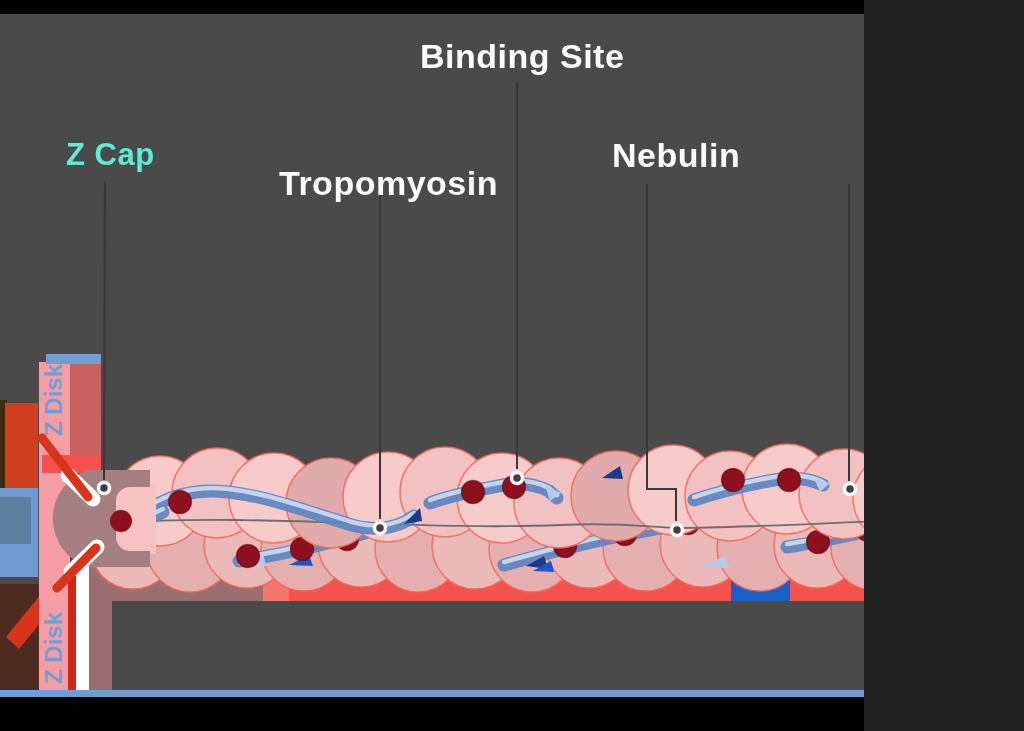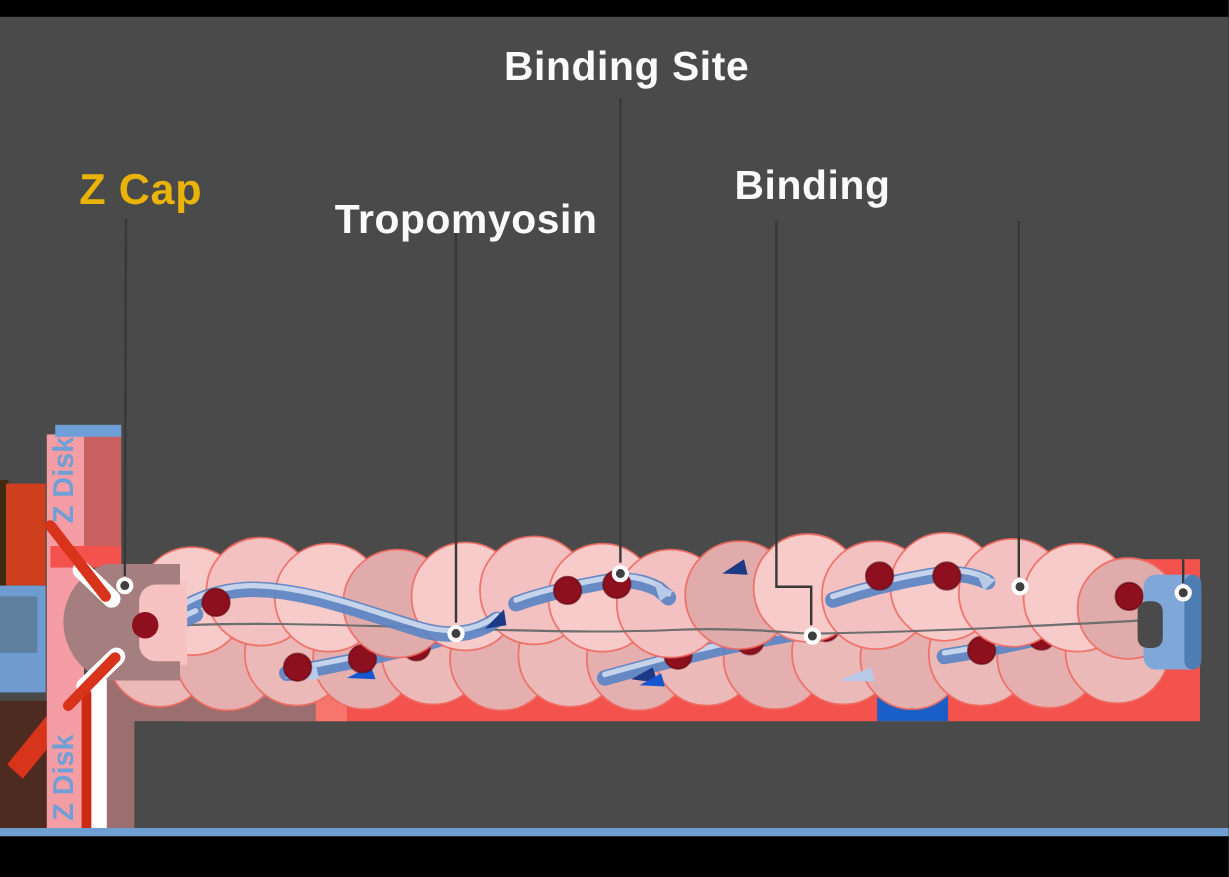--- a/index.html
+++ b/index.html
@@ -1,16 +1,16 @@
 <!DOCTYPE html>
 <html><head>
 <meta charset="utf-8">
 <style>
   html,body{margin:0;padding:0;background:#222;}
-  #stage{position:relative;width:1024px;height:731px;overflow:hidden;background:#4a4a4a;
+  #stage{position:relative;width:864px;height:731px;overflow:hidden;background:#4a4a4a;
          font-family:"Liberation Sans", sans-serif;}
   #diagram{position:absolute;left:0;top:0;}
   .letterbox{position:absolute;left:0;width:100%;background:#000;z-index:30;}
   #footer-bar{position:absolute;left:0;width:100%;z-index:29;}
   .label{position:absolute;color:#fafafa;font-weight:600;letter-spacing:.5px;white-space:nowrap;z-index:20;}
   .zdisk-label{position:absolute;width:86px;height:26px;line-height:26px;text-align:center;
        font-weight:600;font-size:24px;transform:rotate(-90deg);z-index:20;white-space:nowrap;}
 </style>
 </head>
 <body>
@@ -127,18 +127,18 @@
       <circle cx="380" cy="528" r="5.5" fill="#3f3f3f" stroke="#ffffff" stroke-width="3.5"></circle>
       <circle cx="517" cy="478" r="5.5" fill="#3f3f3f" stroke="#ffffff" stroke-width="3.5"></circle>
       <circle cx="677" cy="530" r="5.5" fill="#3f3f3f" stroke="#ffffff" stroke-width="3.5"></circle>
       <circle cx="850" cy="489" r="5.5" fill="#3f3f3f" stroke="#ffffff" stroke-width="3.5"></circle>
       <circle cx="986" cy="494" r="5.5" fill="#3f3f3f" stroke="#ffffff" stroke-width="3.5"></circle>
     </svg>
   <div class="letterbox" id="bar-top" style="top: 0px; height: 14px; background: rgb(0, 0, 0);"></div>
   <div id="footer-bar" style="top: 690px; height: 7px; background: rgb(111, 158, 211);"></div>
   <div class="letterbox" id="bar-bottom" style="top: 697px; height: 34px; background: rgb(0, 0, 0);"></div>
 <div class="label" style="left: 420px; top: 37px; font-size: 34px; color: rgb(250, 250, 250);">Binding Site</div>
-    <div class="label" style="left: 66px; top: 137px; font-size: 36px; color: #eab308;">Z Cap</div>
+    <div class="label" style="left: 66px; top: 137px; font-size: 31px; color: #5eead4;">Z Cap</div>
     <div class="label" style="left: 279px; top: 136px; font-size: 34px; color: rgb(250, 250, 250); margin-top: 28px;">Tropomyosin</div>
-    <div class="label" style="left: 612px; top: 136px; font-size: 34px; color: rgb(250, 250, 250);">Binding</div>
+    <div class="label" style="left: 612px; top: 136px; font-size: 34px; color: rgb(250, 250, 250);">Nebulin</div>
     <div class="zdisk-label" style="left: 11px; top: 387px; color: rgb(111, 159, 214);">Z Disk</div>
     <div class="zdisk-label" style="left: 11px; top: 635px; color: rgb(111, 159, 214);">Z Disk</div>
   </div>
 
 </body></html>

